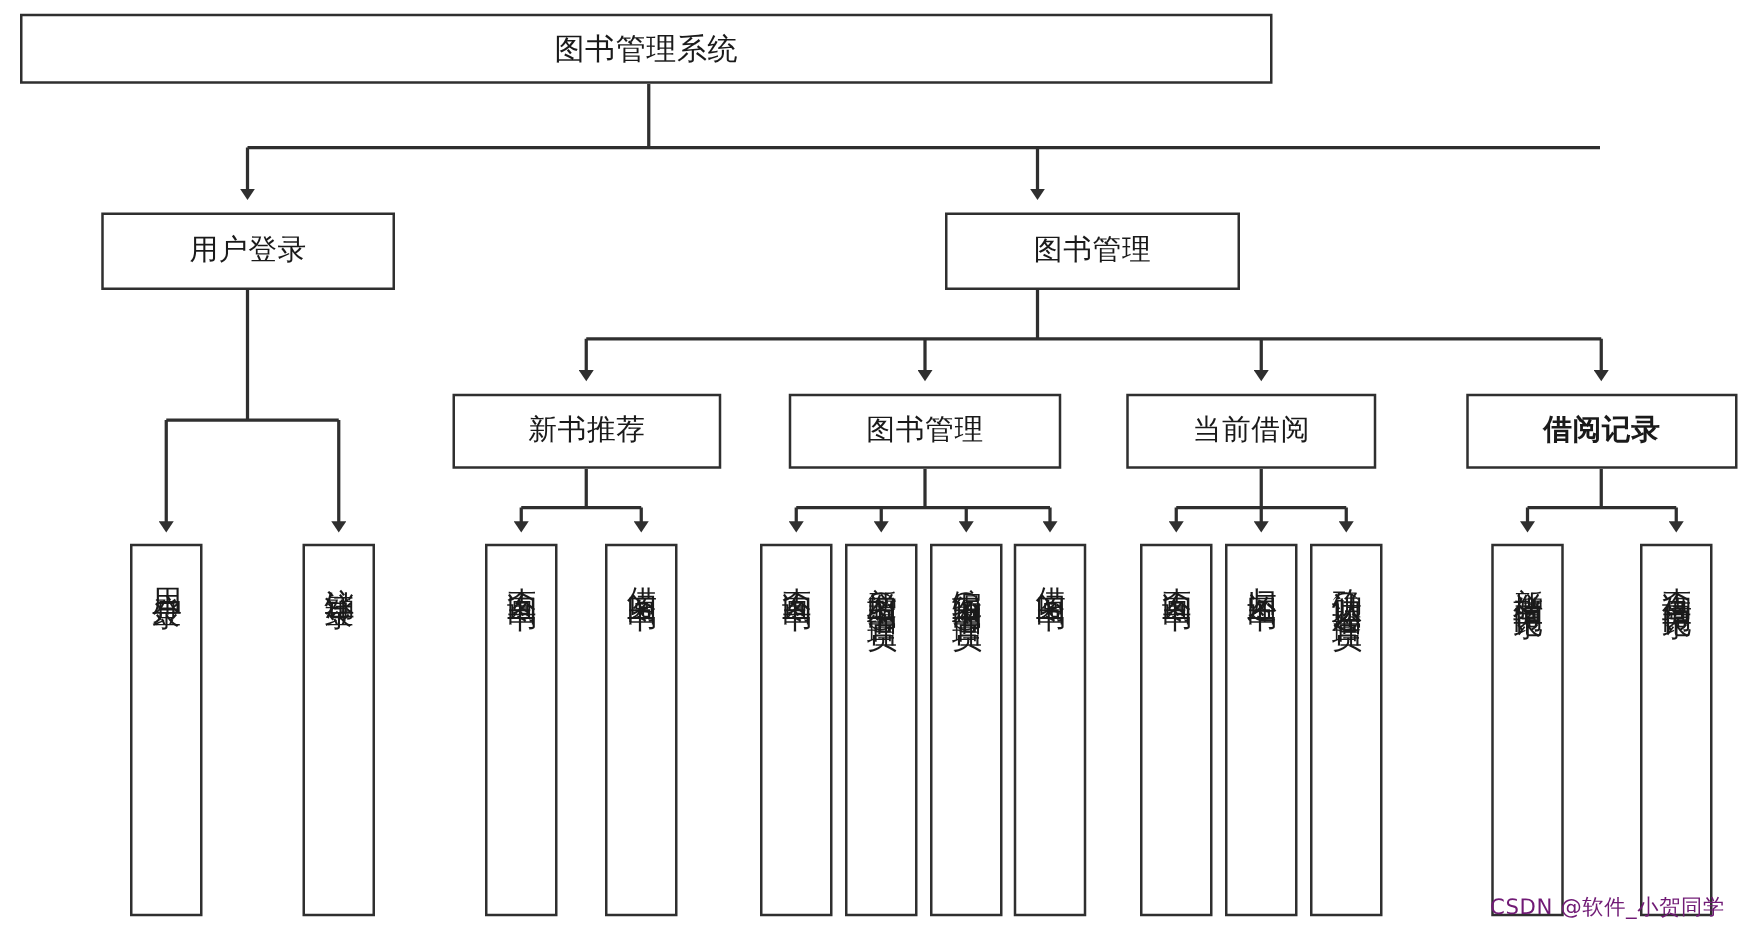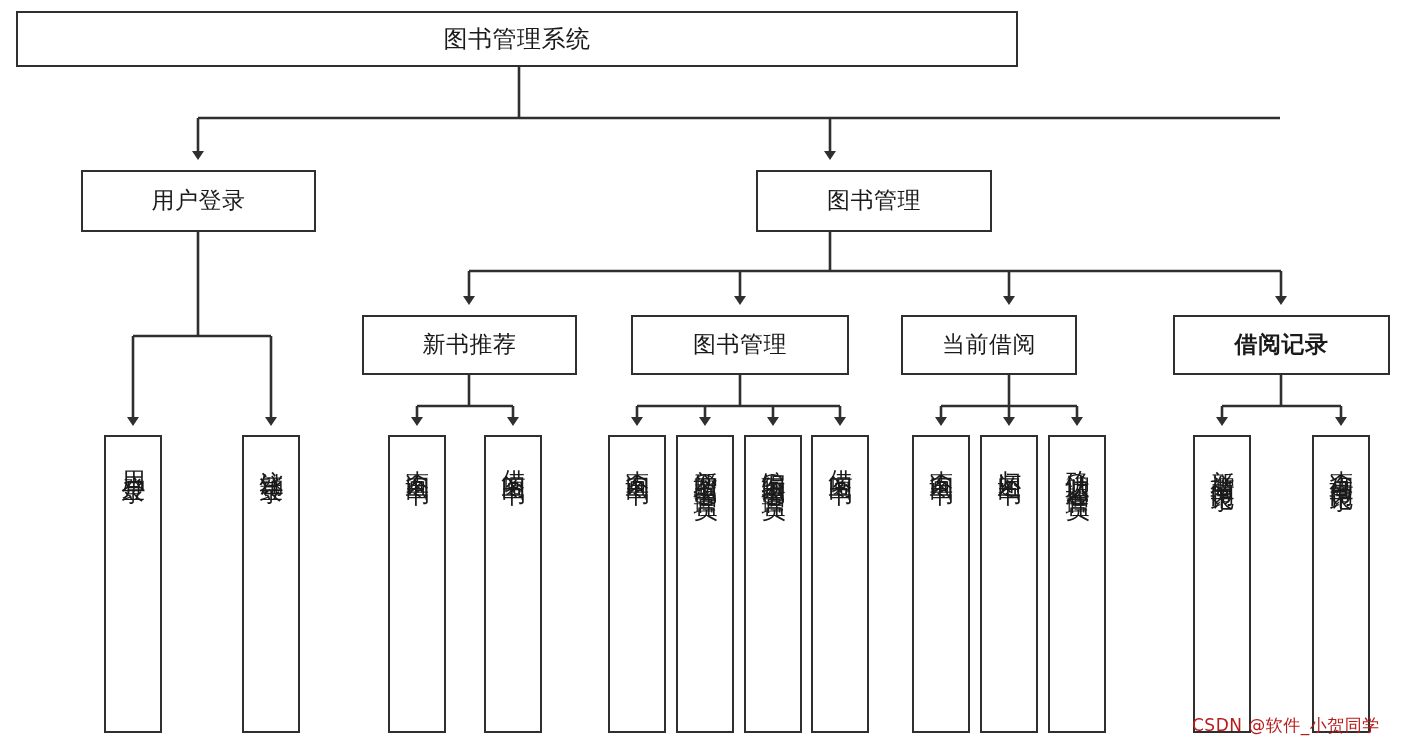--- a/index.html
+++ b/index.html
@@ -52,21 +52,21 @@
     writing-mode:vertical-rl;
     text-orientation:upright;
     font-size:24px;
     line-height:1.05;
     letter-spacing:4px;
     white-space:nowrap;
   }
   .watermark{
     position:absolute;
     font-size:17px;
-    color:#b91c1c;
+    color:#701a75;
     white-space:nowrap;
     letter-spacing:0.5px;
     user-select:none;
   }
 </style>
 </head>
 <body>
 
 <div id="canvas">
 
@@ -130,21 +130,21 @@
   <div class="node horiz" style="left:712px; top:170px; width:236px; height:62px;margin-left:44px;">
     <span class="label">图书管理</span>
   </div>
 
   <div class="node horiz" style="left:362px; top:315px; width:215px; height:60px;">
     <span class="label">新书推荐</span>
   </div>
   <div class="node horiz" style="left:631px; top:315px; width:218px; height:60px;">
     <span class="label">图书管理</span>
   </div>
-  <div class="node horiz" style="left:901px; top:315px; width:176px; height:60px;">
+  <div class="node horiz" style="left:901px; top:315px; width:200px; height:60px;">
     <span class="label">当前借阅</span>
   </div>
   <div class="node horiz" style="left:1173px; top:315px; width:217px; height:60px;font-weight:bold;">
     <span class="label">借阅记录</span>
   </div>
 
   <div class="node vert" style="left:104px; top:435px; width:58px; height:298px;">
     <span class="label">用户登录</span>
   </div>
   <div class="node vert" style="left:242px; top:435px; width:58px; height:298px;">

